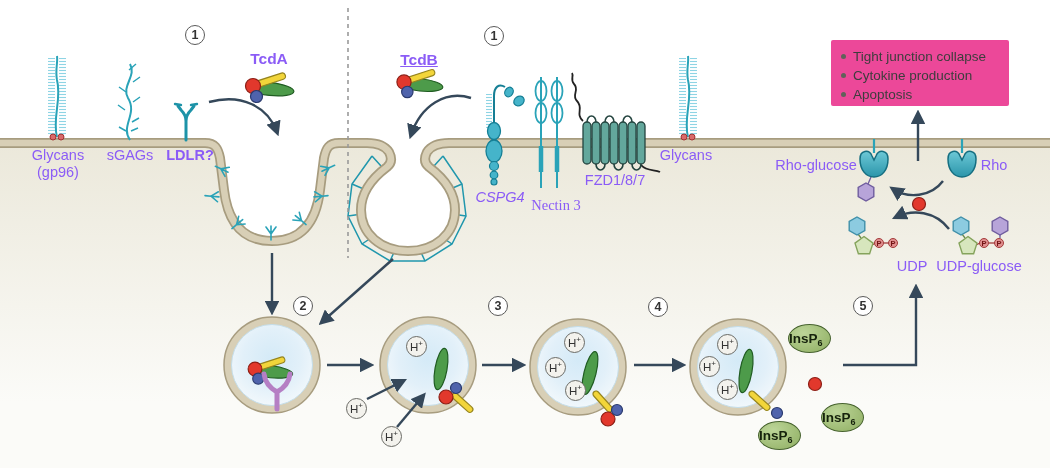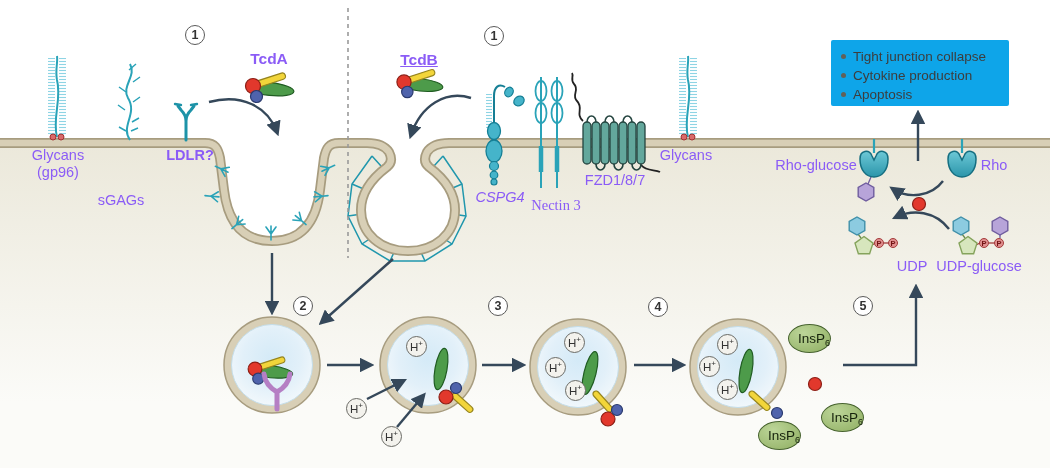--- a/index.html
+++ b/index.html
@@ -11,28 +11,28 @@
   .lbl.bold{font-weight:bold;font-size:15.5px;}
   .step-circle{position:absolute;width:18px;height:18px;border:1.6px solid #5a5a5a;border-radius:50%;
        background:#fff;display:flex;align-items:center;justify-content:center;
        font-size:12.5px;font-weight:bold;color:#333;}
   .hplus{position:absolute;width:19px;height:19px;border:1.6px solid #6b6b66;border-radius:50%;
        background:#f3f2ed;display:flex;align-items:center;justify-content:center;
        font-size:11.5px;color:#333;}
   .hplus sup{font-size:8px;line-height:0;margin-top:-5px;}
   .insp6{position:absolute;width:41px;height:27px;border:1.6px solid #46622e;border-radius:50%;
        background:radial-gradient(ellipse at 35% 30%, #bcd598, #8fae62);
-       display:flex;align-items:center;justify-content:flex-end;
-       font-size:13.5px;font-weight:normal;color:#16230c;}
+       display:flex;align-items:center;justify-content:flex-start;
+       font-size:13.5px;font-weight:bold;color:#16230c;}
   .insp6 sub{font-size:9px;line-height:0;margin-bottom:-8px;}
   .pbadge{position:absolute;width:8px;height:8px;border:1.4px solid #a33b3b;border-radius:50%;
        background:#e08f8f;display:flex;align-items:center;justify-content:center;
        font-size:7.5px;font-weight:bold;color:#741414;}
   #effects-box{position:absolute;left:831px;top:40px;width:178px;height:66px;
-       background:#0ea5e9;border-radius:2px;padding:7px 0 0 10px;box-sizing:border-box;}
+       background:#ec4899;border-radius:2px;padding:7px 0 0 10px;box-sizing:border-box;}
   .effect-row{display:flex;align-items:center;height:19px;font-size:13.5px;color:#3d3d3d;}
   .bullet-dot{width:5px;height:5px;border-radius:50%;background:#61615a;margin-right:7px;flex:none;}
 </style>
 </head>
 <body>
 
 <div id="stage">
 
 <svg id="diagram-svg" width="1050" height="468" viewBox="0 0 1050 468">
   <defs>
@@ -265,21 +265,21 @@
   </g>
 </svg>
 
 <div class="lbl bold" style="left:269px;top:50px;">TcdA</div>
 <div class="lbl bold" style="left:419px;top:51px;text-decoration:underline;">TcdB</div>
 
 <div class="lbl" style="left:58px;top:147px;">
   <div>Glycans</div>
   <div>(gp96)</div>
 </div>
-<div class="lbl" style="left:121px;top:147px;margin-top:45px;">sGAGs</div>
+<div class="lbl" style="left:130px;top:147px;">sGAGs</div>
 <div class="lbl" style="left:190px;top:147px;font-weight:bold;">LDLR?</div>
 <div class="lbl" style="left:500px;top:189px;font-style:italic;">CSPG4</div>
 <div class="lbl" style="left:556px;top:197px;font-family:Liberation Serif, serif;">Nectin 3</div>
 <div class="lbl" style="left:615px;top:172px;">FZD1/8/7</div>
 <div class="lbl" style="left:686px;top:147px;">Glycans</div>
 
 <div class="lbl" style="left:816px;top:157px;">Rho-glucose</div>
 <div class="lbl" style="left:994px;top:157px;">Rho</div>
 <div class="lbl" style="left:912px;top:258px;">UDP</div>
 <div class="lbl" style="left:979px;top:258px;">UDP-glucose</div>

